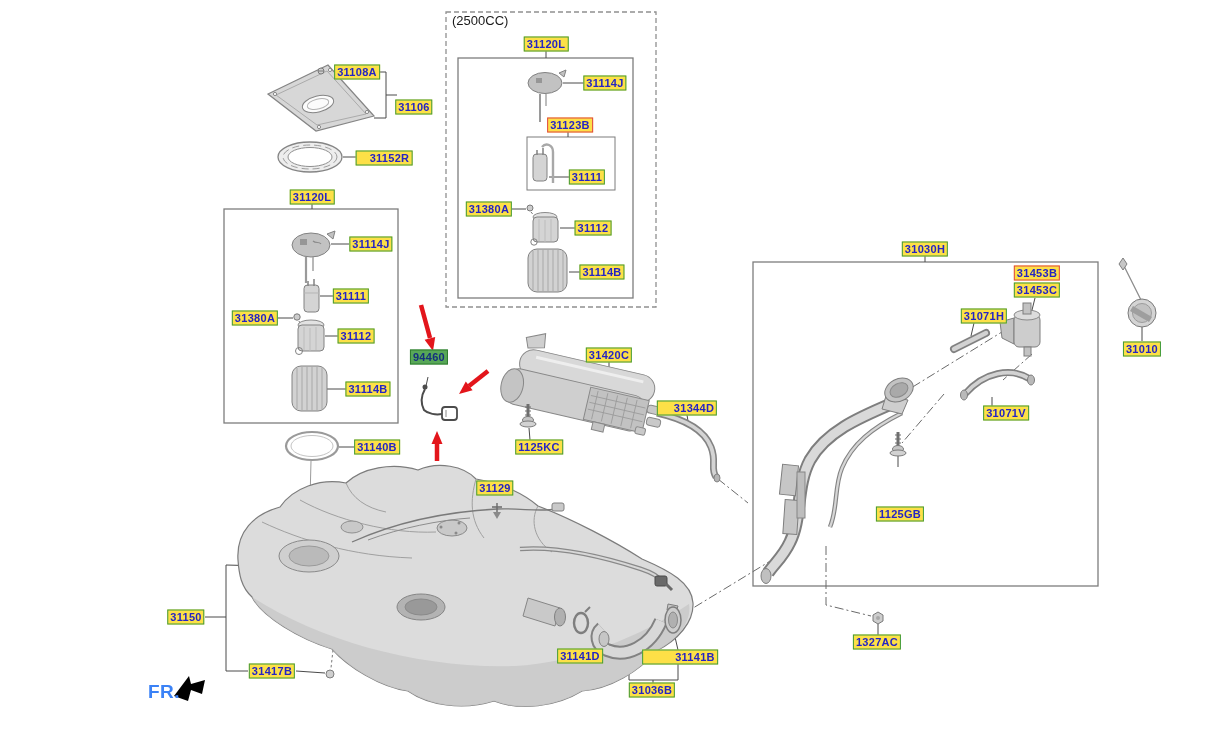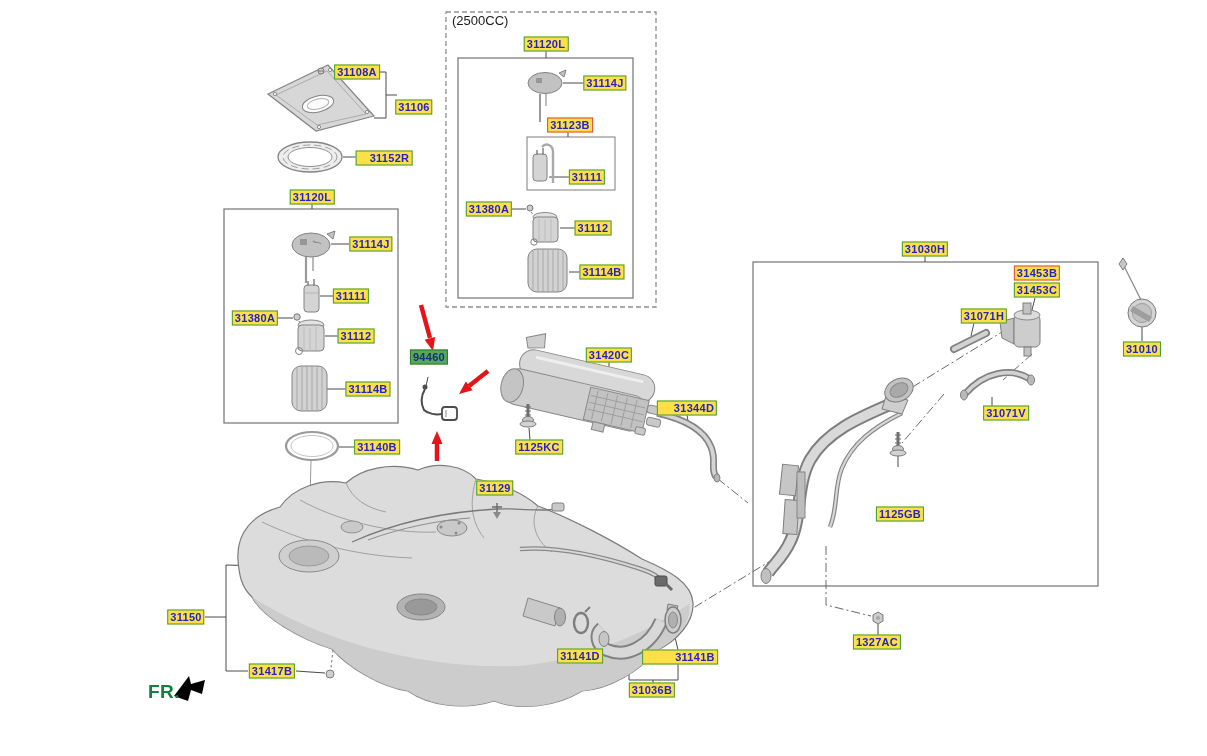--- a/index.html
+++ b/index.html
@@ -10,21 +10,21 @@
   .part-label{position:absolute;transform:translate(-50%,-50%);
     font:bold 11px/13px "Liberation Sans",sans-serif;
     color:var(--c-text,#2424c4);background:#fde047;
     border:1.4px solid var(--c-green,#3f9b3f);
     padding:0 2px;white-space:nowrap;letter-spacing:.3px;}
   .part-label.red{border-color:var(--c-red,#e04545);}
   .part-label.highlight{background:var(--c-hl,#57a757);border-color:#2e7c2e;
     color:var(--c-hltext,#14307d);}
   .note-text{position:absolute;z-index:2;color:#1a1a1a;
     font:13px/16px "Liberation Sans",sans-serif;}
-  .fr-text{position:absolute;z-index:2;color:#15803d;
+  .fr-text{position:absolute;z-index:2;color:#3b82f6;
     font:bold 19px/20px "Liberation Sans",sans-serif;letter-spacing:.5px;}
 </style>
 </head>
 <body>
 
 <div id="canvas">
 
   <div class="note-text" style="left:452px;top:13px;">(2500CC)</div>
 
   <div class="fr-text" style="left:148px;top:682px;">FR.</div>

